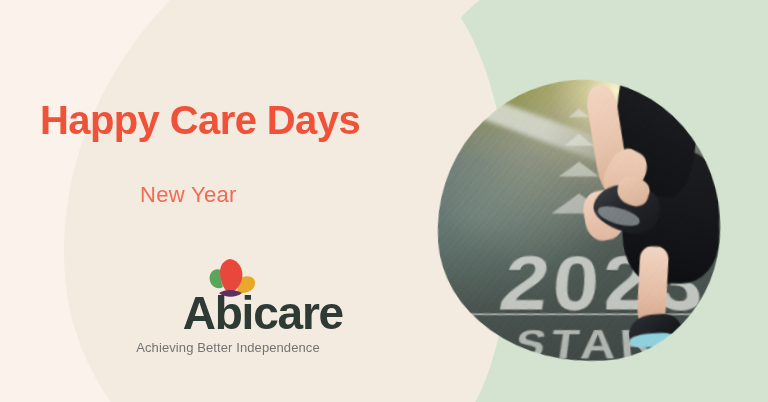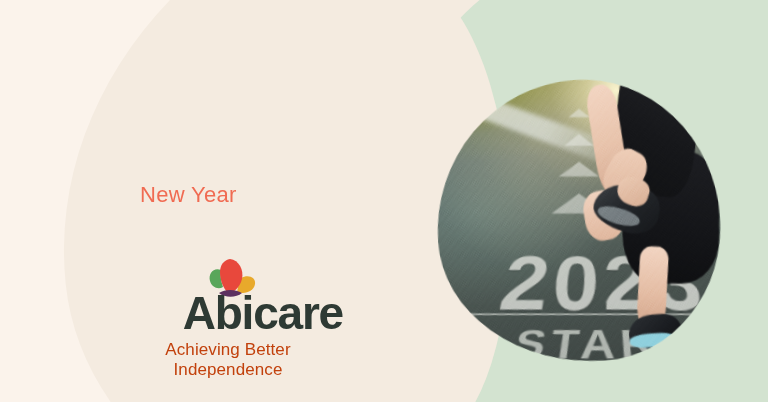--- a/index.html
+++ b/index.html
@@ -246,22 +246,22 @@
     font-weight:bold;
     color:#2e3a34;
     letter-spacing:-1.2px;
     line-height:1;
   }
   .tagline {
     position:absolute;
     left:0; top:84px;
     width:230px;
     text-align:center;
-    font-size:17px;
-    color:#c2410c;
+    font-size:13px;
+    color:#737373;
     letter-spacing:0.1px;
   }
 </style>
 </head>
 <body>
 
 <div id="banner">
 
   <div class="bg-cream-base"></div>
   <div class="bg-cream-curve"></div>
@@ -293,20 +293,21 @@
         <div class="r-hand"></div>
         <div class="r-shin"></div>
         <div class="r-shoe-down"></div>
         <div class="r-shoe-down-sole"></div>
       </div>
 
       <div class="grain"></div>
     </div>
   </div>
 
+  <div class="headline">Happy Care Days</div>
   <div class="subhead">New Year</div>
 
   <div class="logo">
     <svg class="butterfly" viewBox="0 0 58 48">
       <path d="M20 14 C13 11, 7 17, 9 25 C10.5 31, 17 34, 22 31 C20 25, 19 19, 20 14 Z" fill="#59a65a"></path>
       <path d="M40 22 C47 18, 55 21, 54 28 C53 35, 44 39, 36 36 C37 31, 38 26, 40 22 Z" fill="#e8a92b"></path>
       <path d="M29 3 C23 4, 19 9, 19 16 C19 24, 22 32, 27 37 C33 37, 39 31, 41 23 C43 14, 38 4, 29 3 Z" fill="#e8483c"></path>
       <path d="M18 37 C24 33, 34 33, 41 37 C35 42, 24 42, 18 37 Z" fill="#5c3060"></path>
     </svg>
     <div class="wordmark">Abicare</div>

